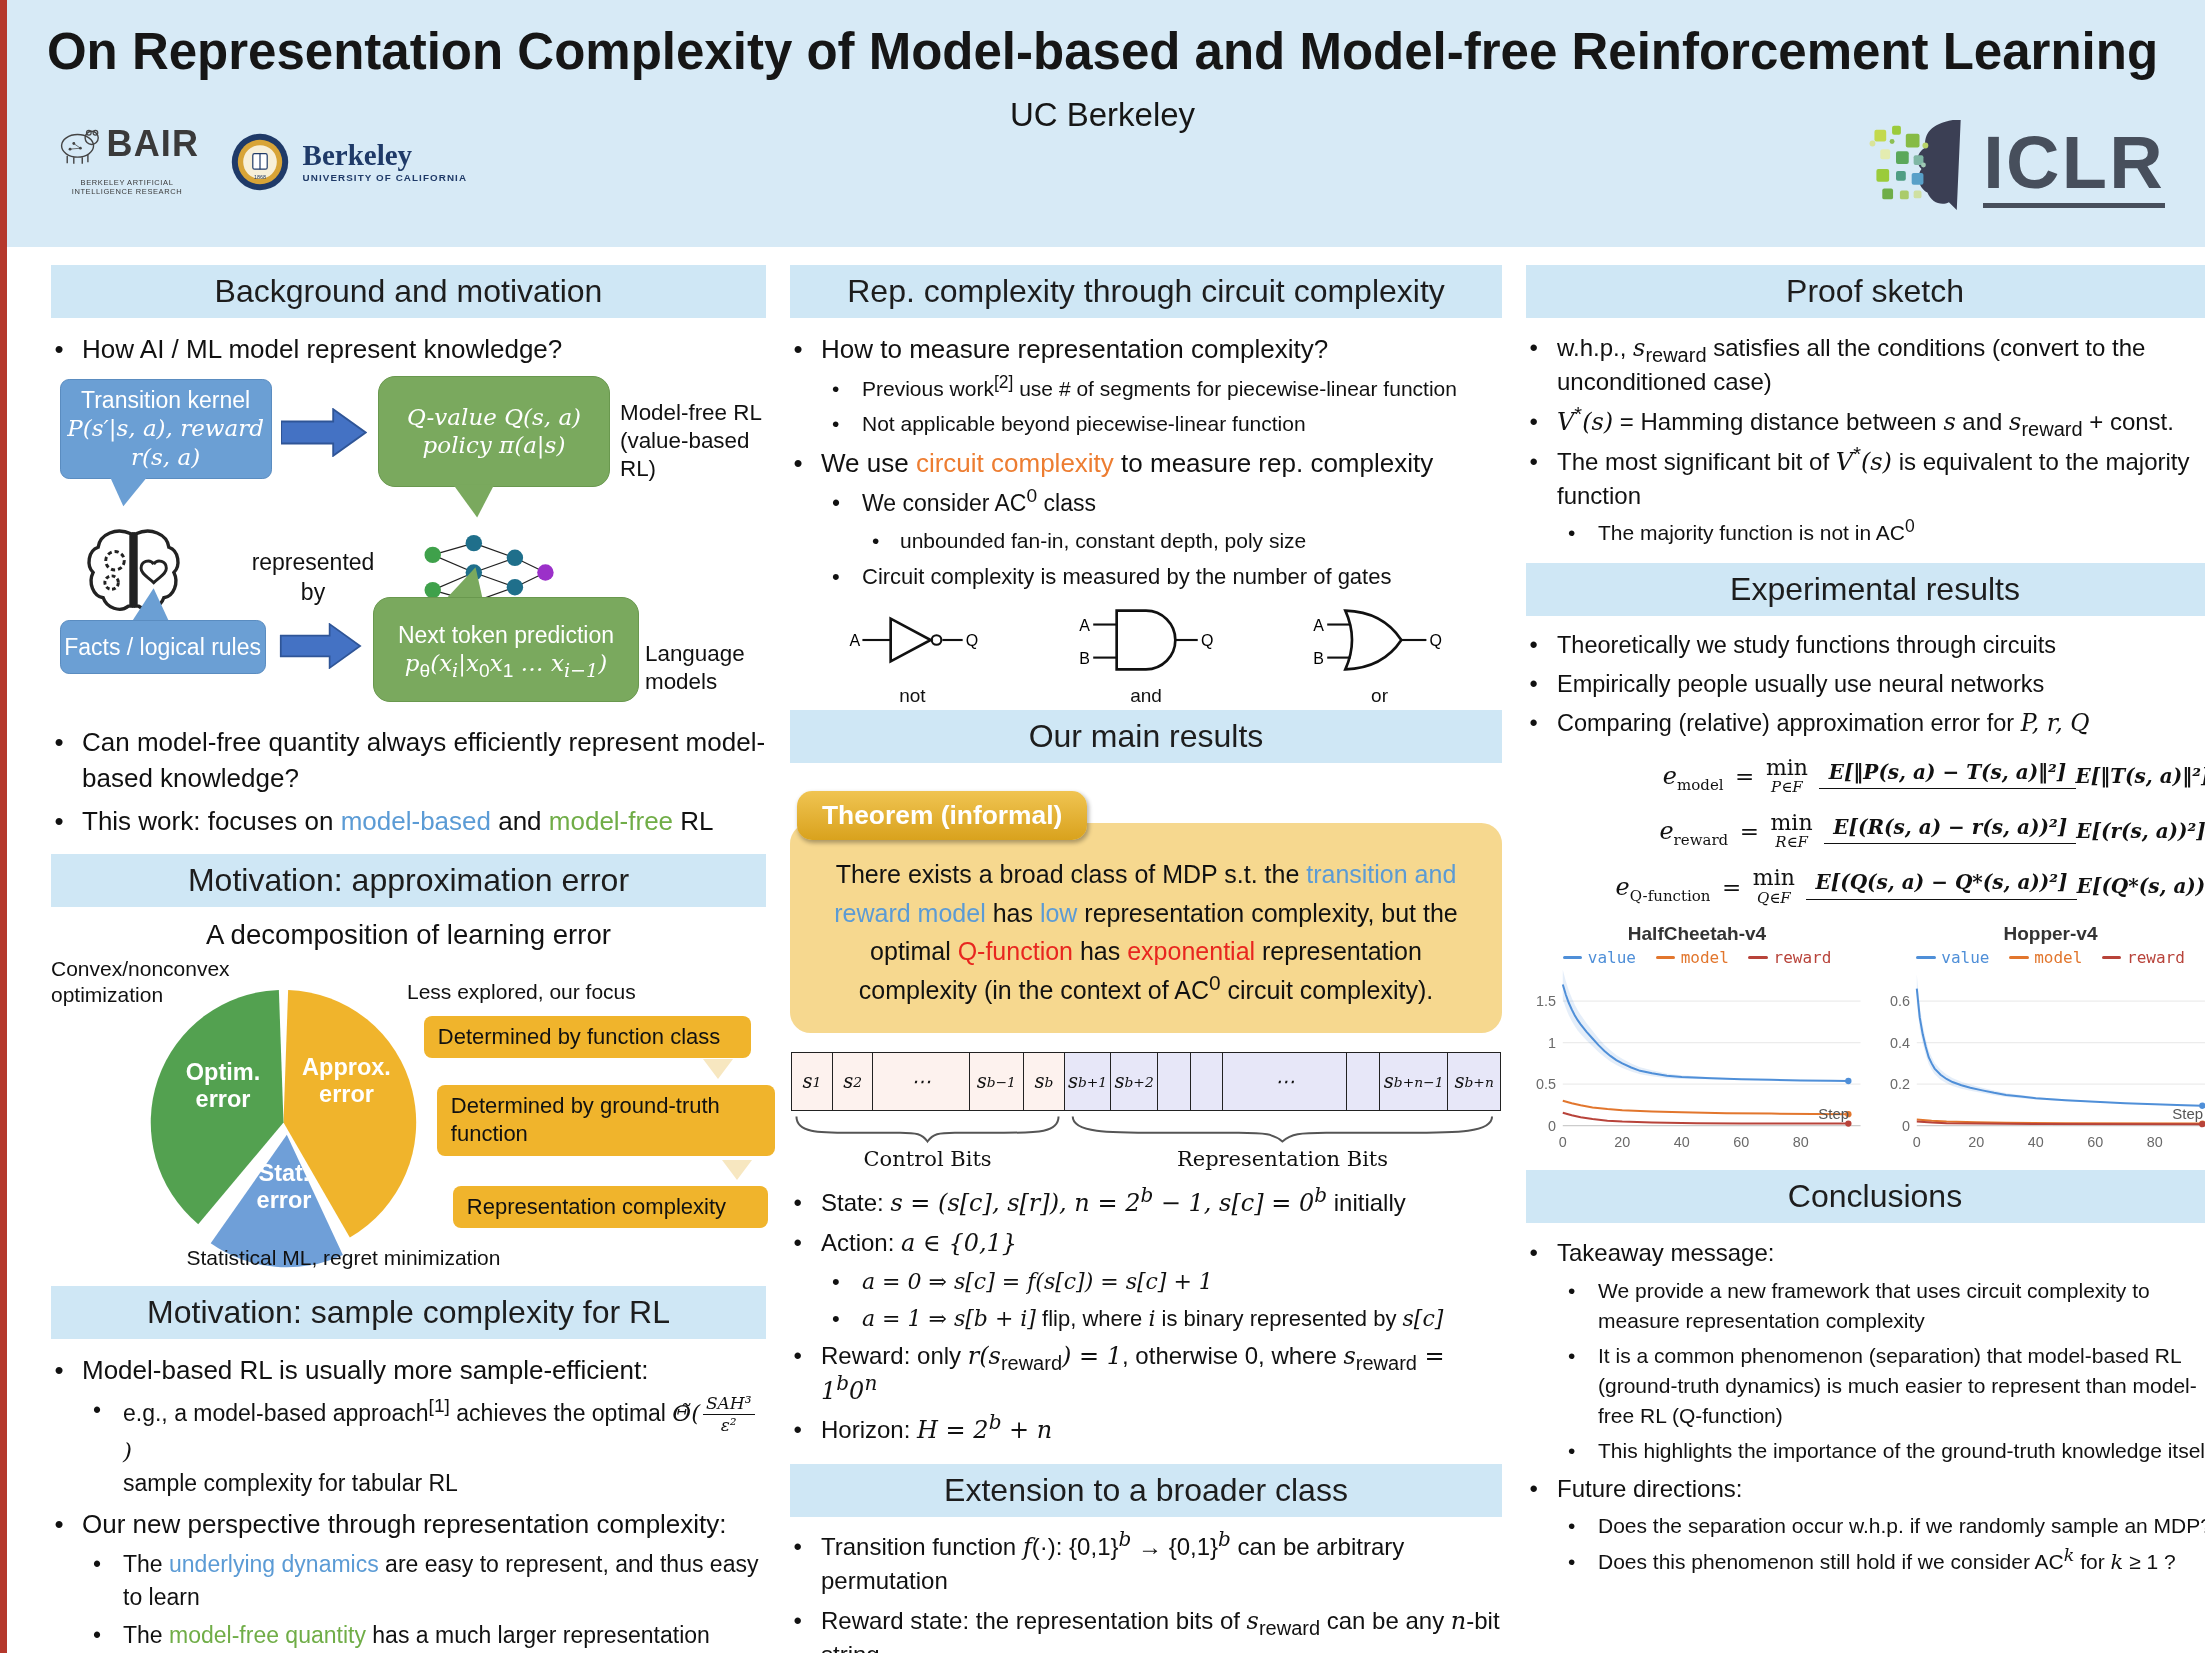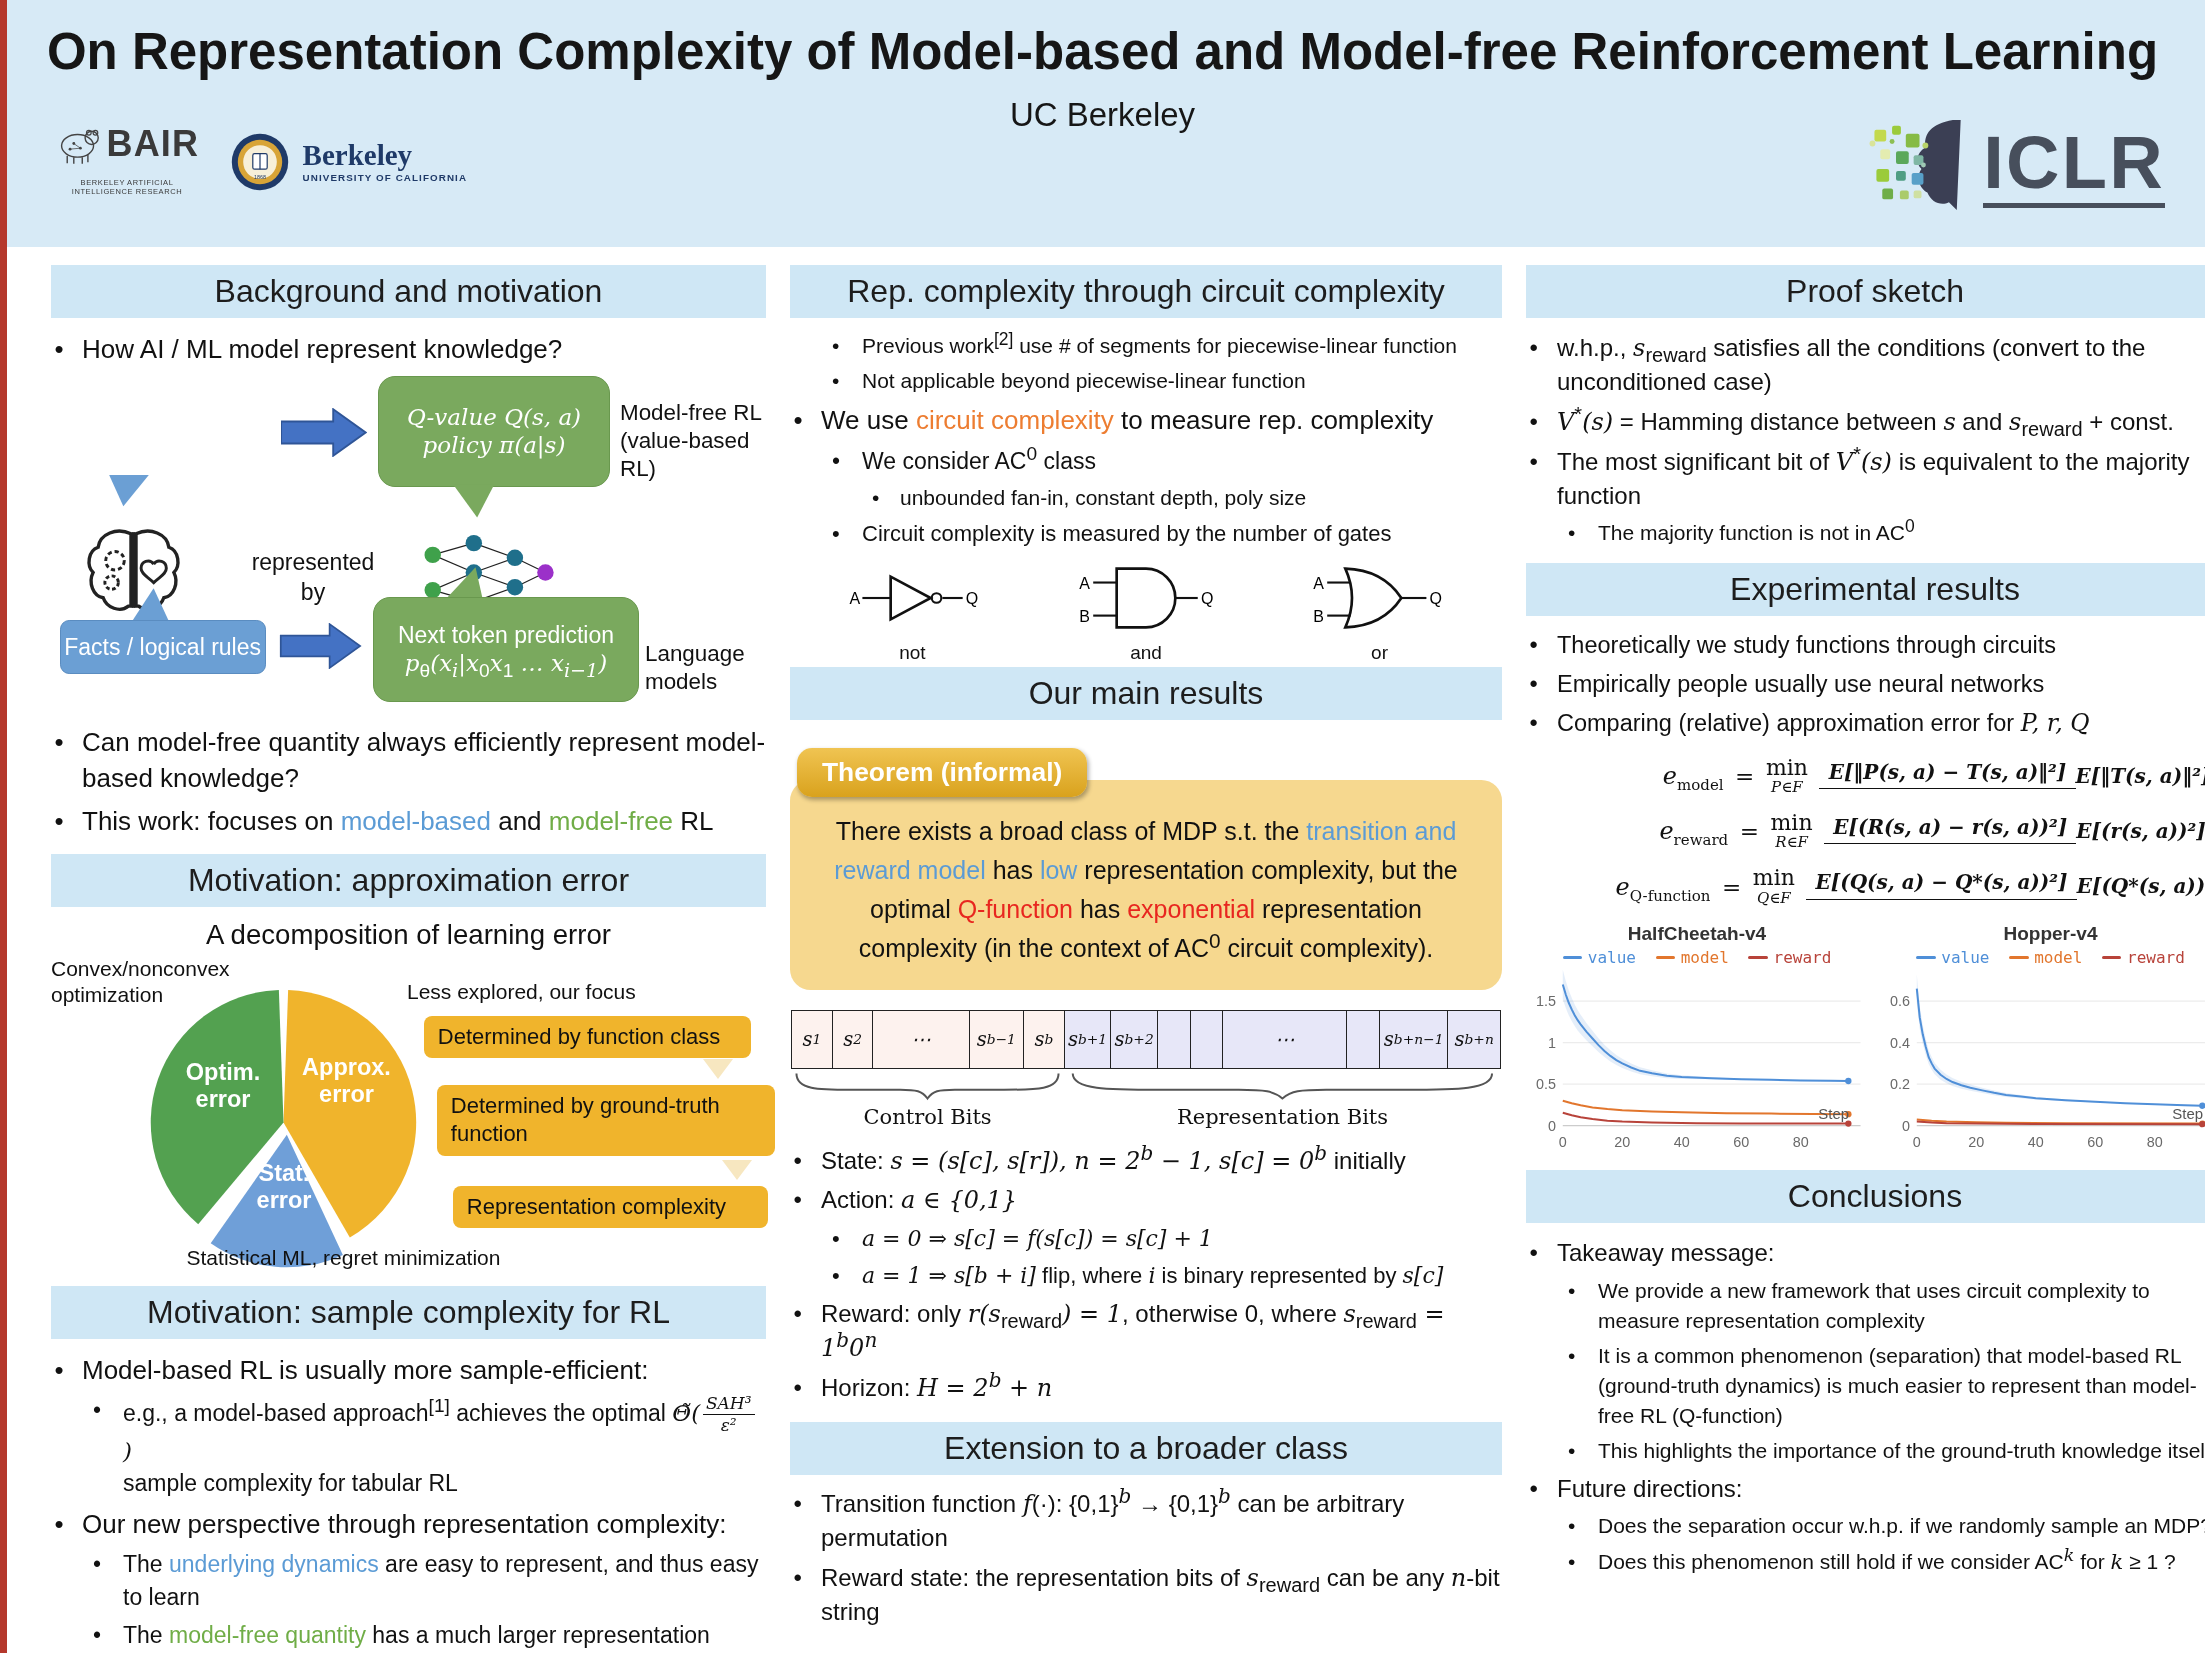--- a/index.html
+++ b/index.html
@@ -179,20 +179,25 @@
   </div>
 </header>
 
 <main class="cols">
 
 <section class="col" id="col-left">
   <div class="sec-h">Background and motivation</div>
   <div class="li l1"><span class="txt">How AI / ML model represent knowledge?</span></div>
 
   <div class="diag1">
+    <div class="bub bub-blue" style="left:8.6px;top:2.9px;width:210px;height:98px">
+      <span>Transition kernel</span>
+      <span class="it">P(s′|s, a), reward</span>
+      <span class="it">r(s, a)</span>
+    </div>
     <svg class="tail" style="left:55px;top:99px" width="46" height="34" viewBox="0 0 80 60">
             <polygon points="5,0 75,0 30,55" fill="#6b9fd4"></polygon>
           </svg>
     <svg class="arrow-svg" style="left:230px;top:32px" width="86" height="49" viewBox="0 0 140 80">
       <polygon points="0,22 85,22 85,2 138,40 85,78 85,58 0,58" fill="#4472c4" stroke="#2f5597" stroke-width="3"></polygon>
     </svg>
     <div class="bub bub-green" style="left:327px;top:0;width:230px;height:109px">
       <span class="it">Q-value Q(s, a)</span>
       <span class="it">policy π(a|s)</span>
     </div>
@@ -301,20 +306,21 @@
               <span>ε²</span>
             </span><span class="it">)</span><br><span>sample complexity for tabular RL</span></span></div>
   <div class="li l1"><span class="txt">Our new perspective through representation complexity:</span></div>
   <div class="li l2"><span class="txt"><span>The </span><span class="c-blue">underlying dynamics</span><span> are easy to represent, and thus easy to learn</span></span></div>
   <div class="li l2"><span class="txt"><span>The </span><span class="c-green">model-free quantity</span><span> has a much larger representation complexity</span></span></div>
 
 </section>
 
 <section class="col" id="col-mid">
   <div class="sec-h">Rep. complexity through circuit complexity</div>
+  <div class="li l1"><span class="txt">How to measure representation complexity?</span></div>
   <div class="li l2" style="font-size:21px"><span class="txt"><span>Previous work</span><sup>[2]</sup><span> use # of segments for piecewise-linear function</span></span></div>
   <div class="li l2" style="font-size:21px"><span class="txt">Not applicable beyond piecewise-linear function</span></div>
   <div class="li l1"><span class="txt"><span>We use </span><span class="c-orange">circuit complexity</span><span> to measure rep.  complexity</span></span></div>
   <div class="li l2"><span class="txt"><span>We consider AC</span><sup>0</sup><span> class</span></span></div>
   <div class="li l3"><span class="txt">unbounded fan-in, constant depth, poly size</span></div>
   <div class="li l2" style="font-size:22px"><span class="txt">Circuit complexity is measured by the number of gates</span></div>
 
   <div class="gates">
     <div class="gate">
       <svg width="144" height="80" viewBox="0 0 250 150">

